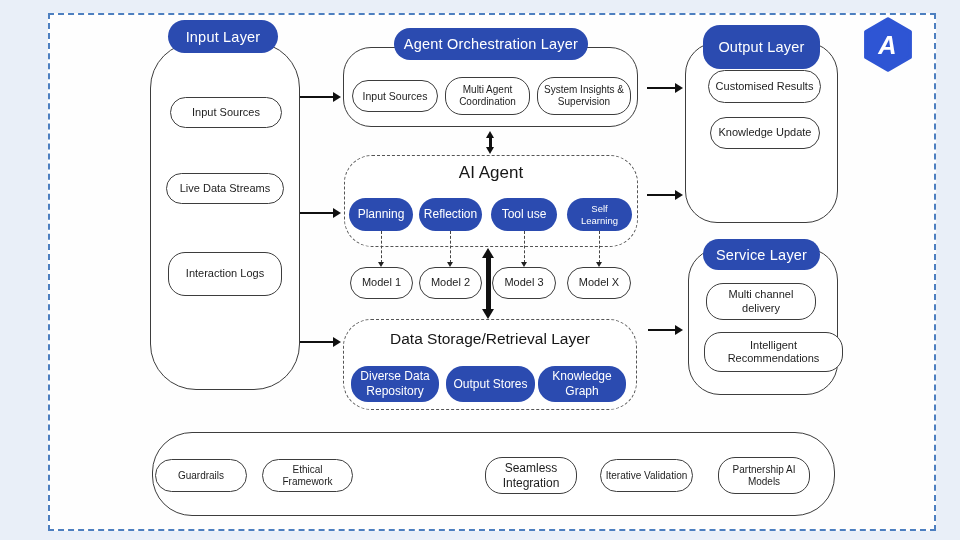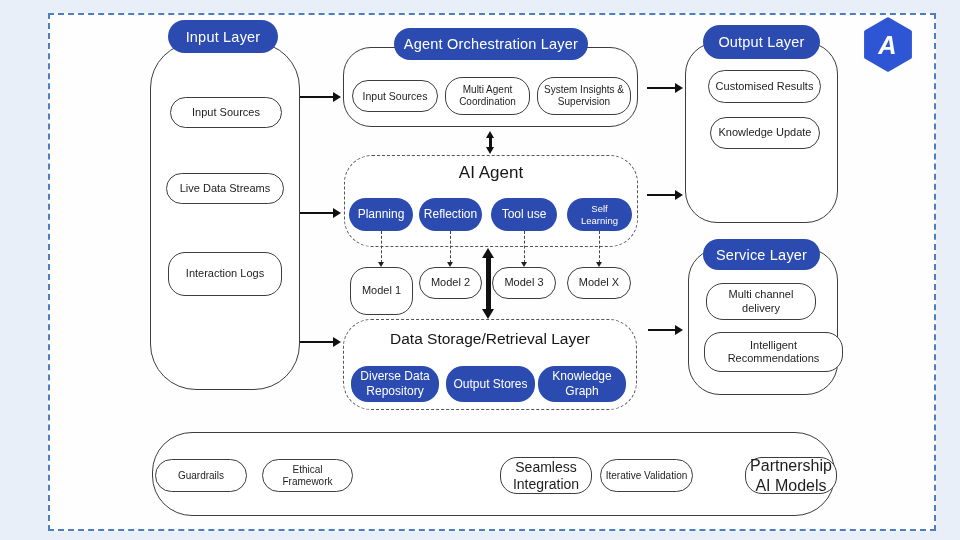--- a/index.html
+++ b/index.html
@@ -73,47 +73,47 @@
   <div class="bpill" style="left:349px;top:198px;width:64px;height:33px">Planning</div>
   <div class="bpill" style="left:419px;top:198px;width:63px;height:33px">Reflection</div>
   <div class="bpill" style="left:491px;top:198px;width:66px;height:33px">Tool use</div>
   <div class="bpill" style="left:567px;top:198px;width:65px;height:33px;font-size:9.5px">Self Learning</div>
 
   <div class="dconn" style="left:381px;top:231px;height:32px"></div>
   <div class="dconn" style="left:450px;top:231px;height:32px"></div>
   <div class="dconn" style="left:524px;top:231px;height:32px"></div>
   <div class="dconn" style="left:599px;top:231px;height:32px"></div>
 
-  <div class="wpill" style="left:350px;top:267px;width:63px;height:48px">Model 1</div>
+  <div class="wpill" style="left:350px;top:267px;width:63px;height:32px">Model 1</div>
   <div class="wpill" style="left:419px;top:267px;width:63px;height:32px">Model 2</div>
   <div class="wpill" style="left:492px;top:267px;width:64px;height:32px">Model 3</div>
   <div class="wpill" style="left:567px;top:267px;width:64px;height:32px">Model X</div>
 
   <div class="box dashed" style="left:343px;top:319px;width:294px;height:91px;border-radius:28px"></div>
   <div class="title" style="left:343px;top:330px;width:294px;font-size:15.5px">Data Storage/Retrieval Layer</div>
   <div class="bpill" style="left:351px;top:366px;width:88px;height:36px">Diverse Data Repository</div>
   <div class="bpill" style="left:446px;top:366px;width:89px;height:36px">Output Stores</div>
   <div class="bpill" style="left:538px;top:366px;width:88px;height:36px">Knowledge Graph</div>
 
   <div class="box" style="left:685px;top:42px;width:153px;height:181px;border-radius:32px"></div>
-  <div class="hdr" style="left:703px;top:25px;width:117px;height:34px">Output Layer</div>
+  <div class="hdr" style="left:703px;top:25px;width:117px;height:44px">Output Layer</div>
   <div class="wpill" style="left:708px;top:70px;width:113px;height:33px">Customised Results</div>
   <div class="wpill" style="left:710px;top:117px;width:110px;height:32px">Knowledge Update</div>
 
   <div class="box" style="left:688px;top:248px;width:150px;height:147px;border-radius:32px"></div>
   <div class="hdr" style="left:703px;top:239px;width:117px;height:31px">Service Layer</div>
   <div class="wpill" style="left:706px;top:283px;width:110px;height:37px">Multi channel delivery</div>
   <div class="wpill" style="left:704px;top:332px;width:139px;height:40px">Intelligent Recommendations</div>
 
   <div class="box" style="left:152px;top:432px;width:683px;height:84px;border-radius:40px"></div>
   <div class="wpill" style="left:155px;top:459px;width:92px;height:33px;font-size:10px">Guardrails</div>
   <div class="wpill" style="left:262px;top:459px;width:91px;height:33px;font-size:10px">Ethical Framework</div>
-  <div class="wpill" style="left:500px;top:457px;width:92px;height:37px;font-size:14px">Seamless Integration</div>
+  <div class="wpill" style="left:485px;top:457px;width:92px;height:37px;font-size:12px">Seamless Integration</div>
   <div class="wpill" style="left:600px;top:459px;width:93px;height:33px;font-size:10px">Iterative Validation</div>
-  <div class="wpill" style="left:745px;top:457px;width:92px;height:37px;font-size:16px">Partnership AI Models</div>
+  <div class="wpill" style="left:718px;top:457px;width:92px;height:37px;font-size:10px">Partnership AI Models</div>
 
   <div class="harrow" style="left:300px;top:96px;width:34px"></div>
   <div class="harrow" style="left:300px;top:212px;width:34px"></div>
   <div class="harrow" style="left:300px;top:341px;width:34px"></div>
   <div class="harrow" style="left:647px;top:87px;width:29px"></div>
   <div class="harrow" style="left:647px;top:194px;width:29px"></div>
   <div class="harrow" style="left:648px;top:329px;width:28px"></div>
 
   <div class="vdbl" style="left:489px;top:137px;height:11px"></div>
   <div class="vdbl thick" style="left:486px;top:257px;height:53px"></div>

